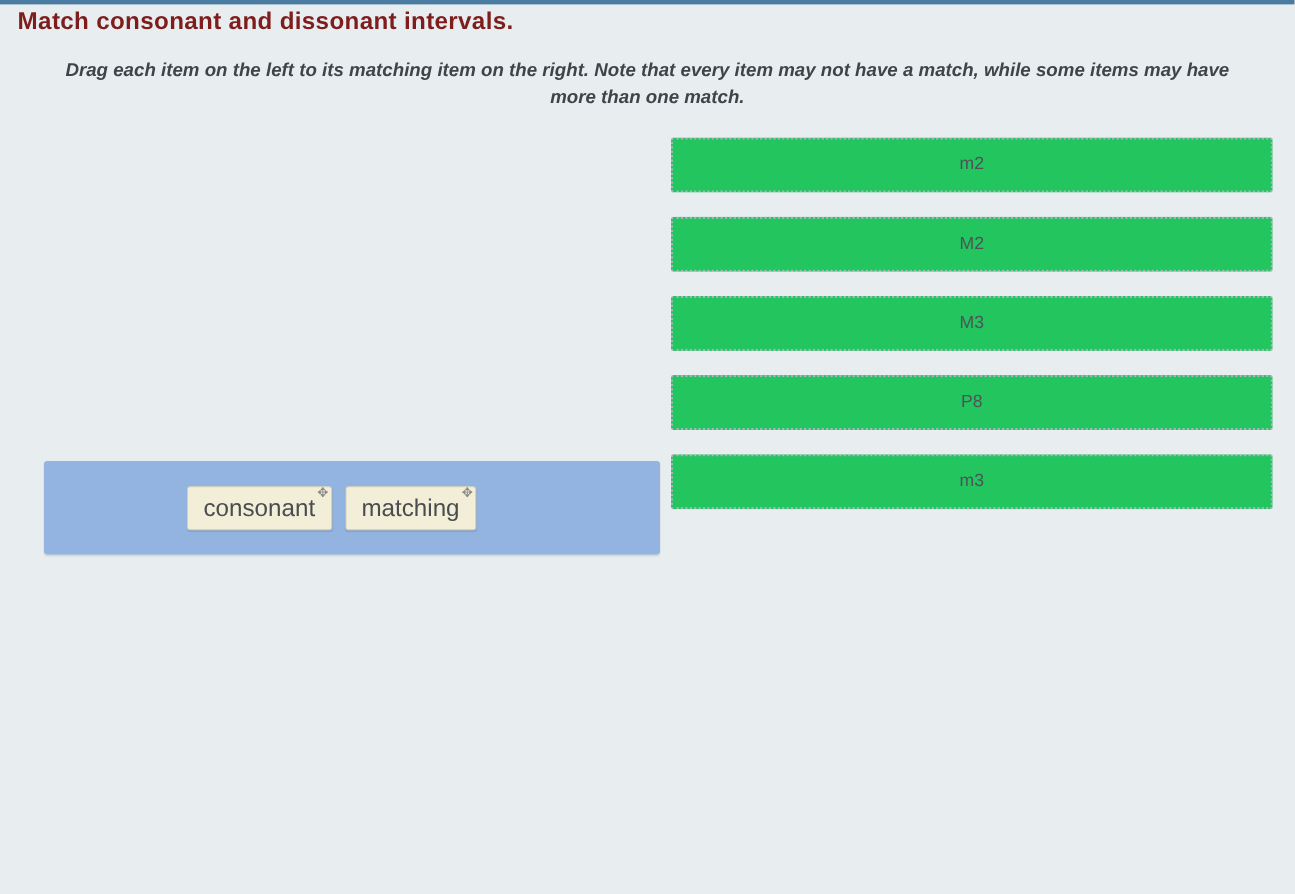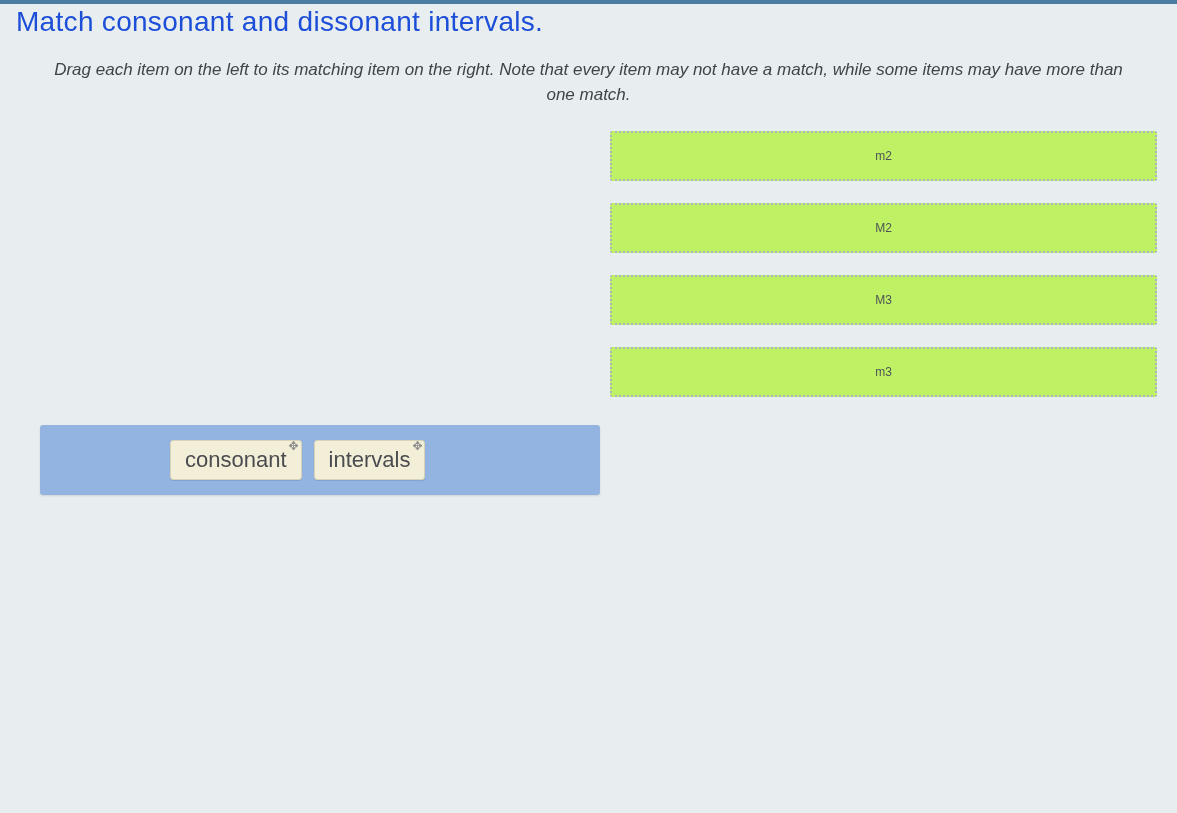--- a/index.html
+++ b/index.html
@@ -10,49 +10,49 @@
     height: 813px;
     overflow: hidden;
     color: #3a3f44;
   }
   .header-bar {
     background: #4a7ba0;
     height: 4px;
     width: 100%;
   }
   .title {
-    font-size: 28px;
-    font-weight: 400;
-    color: #1d4ed8;
+    font-size: 22px;
+    font-weight: 700;
+    color: #7f1d1d;
     padding: 2px 0 6px 16px;
     letter-spacing: 0.3px;
   }
   .instructions {
     font-size: 17px;
     font-style: italic;
-    font-weight: 400;
+    font-weight: 700;
     color: #3f4448;
     text-align: center;
     padding: 14px 40px 18px 40px;
     line-height: 1.45;
   }
   .content {
     display: flex;
     flex-direction: row;
     padding: 0 20px;
   }
   .left-col {
     width: 590px;
     position: relative;
     padding-top: 300px;
   }
   .drag-source {
     background: #93b4e0;
     border-radius: 3px;
-    height: 70px;
+    height: 85px;
     width: 560px;
     margin-left: 20px;
     display: flex;
     align-items: center;
     padding-left: 130px;
     gap: 12px;
     box-shadow: 0 1px 2px rgba(0,0,0,0.12);
   }
   .chip {
     background: #f2eed8;
@@ -73,27 +73,27 @@
     right: 2px;
     font-size: 12px;
     color: #888;
   }
   .right-col {
     flex: 1;
     padding-top: 6px;
   }
   .drop-target {
     border: 2px dotted #a8b5bf;
-    background: #bef264;
+    background: #22c55e;
     height: 50px;
     margin-bottom: 22px;
     display: flex;
     align-items: center;
     justify-content: center;
-    font-size: 12px;
+    font-size: 16px;
     color: #4f5357;
     border-radius: 2px;
   }
 </style>
 </head>
 <body>
 
 <div class="header-bar"></div>
 
 <div class="title">Match consonant and dissonant intervals.</div>
@@ -102,34 +102,37 @@
 
 <div class="content">
 
   <div class="left-col">
     <div class="drag-source">
       <div class="chip">
         <span>consonant</span>
         <span class="handle">✥</span>
       </div>
       <div class="chip">
-        <span>intervals</span>
+        <span>matching</span>
         <span class="handle">✥</span>
       </div>
     </div>
   </div>
 
   <div class="right-col">
     <div class="drop-target">
       <span>m2</span>
     </div>
     <div class="drop-target">
       <span>M2</span>
     </div>
     <div class="drop-target">
       <span>M3</span>
     </div>
     <div class="drop-target">
+      <span>P8</span>
+    </div>
+    <div class="drop-target">
       <span>m3</span>
     </div>
   </div>
 
 </div>
 
 </body></html>

